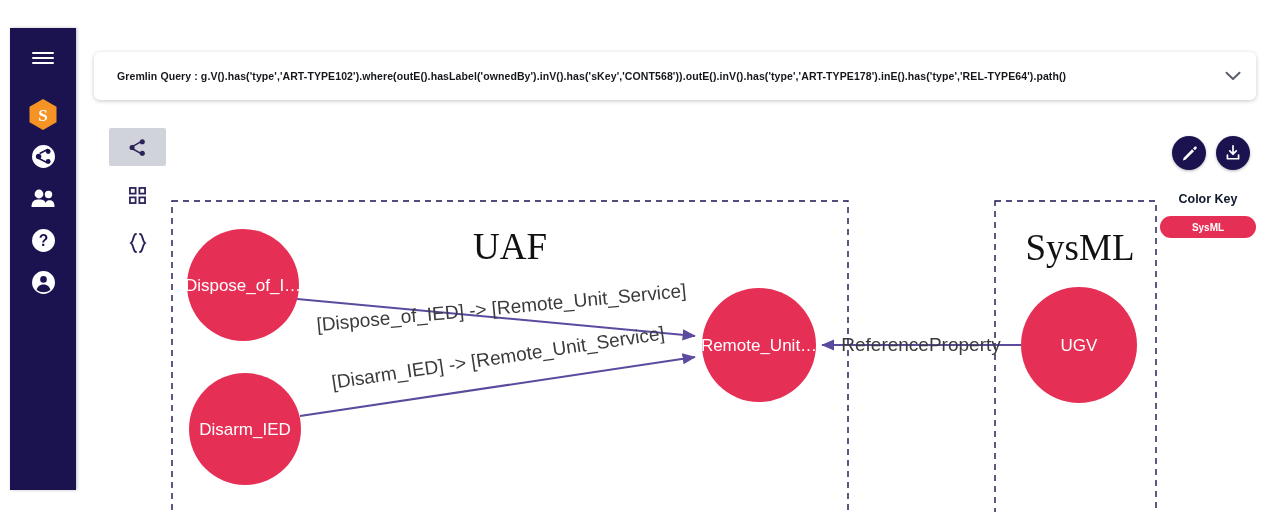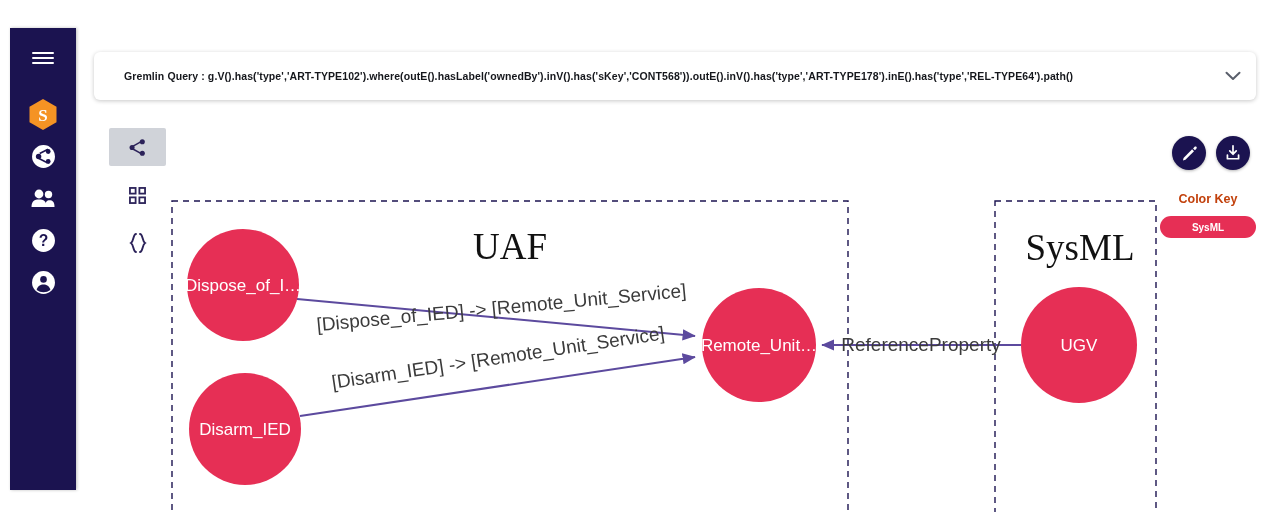--- a/index.html
+++ b/index.html
@@ -63,21 +63,21 @@
     height: 48px;
     background: #ffffff;
     border-radius: 6px;
     box-shadow: 0 1px 4px rgba(0,0,0,0.22);
     display: flex;
     align-items: center;
     box-sizing: border-box;
   }
   #query-text {
     flex: 1;
-    padding-left: 30px;
+    padding-left: 23px;
     font-size: 10.5px;
     font-weight: bold;
     color: #15171c;
     letter-spacing: 0.1px;
     white-space: nowrap;
     overflow: hidden;
   }
   #query-chevron {
     width: 46px;
     display: flex;
@@ -143,21 +143,21 @@
   #color-key {
     position: absolute;
     right: 24px;
     top: 192px;
     width: 96px;
     text-align: center;
   }
   #color-key-title {
     font-size: 12.5px;
     font-weight: bold;
-    color: #c2410c;
+    color: #0f172a;
   }
   #color-key-chip {
     margin-top: 10px;
     height: 22px;
     border-radius: 11px;
     background: #e62f55;
     color: #ffffff;
     font-size: 10px;
     font-weight: bold;
     display: flex;

